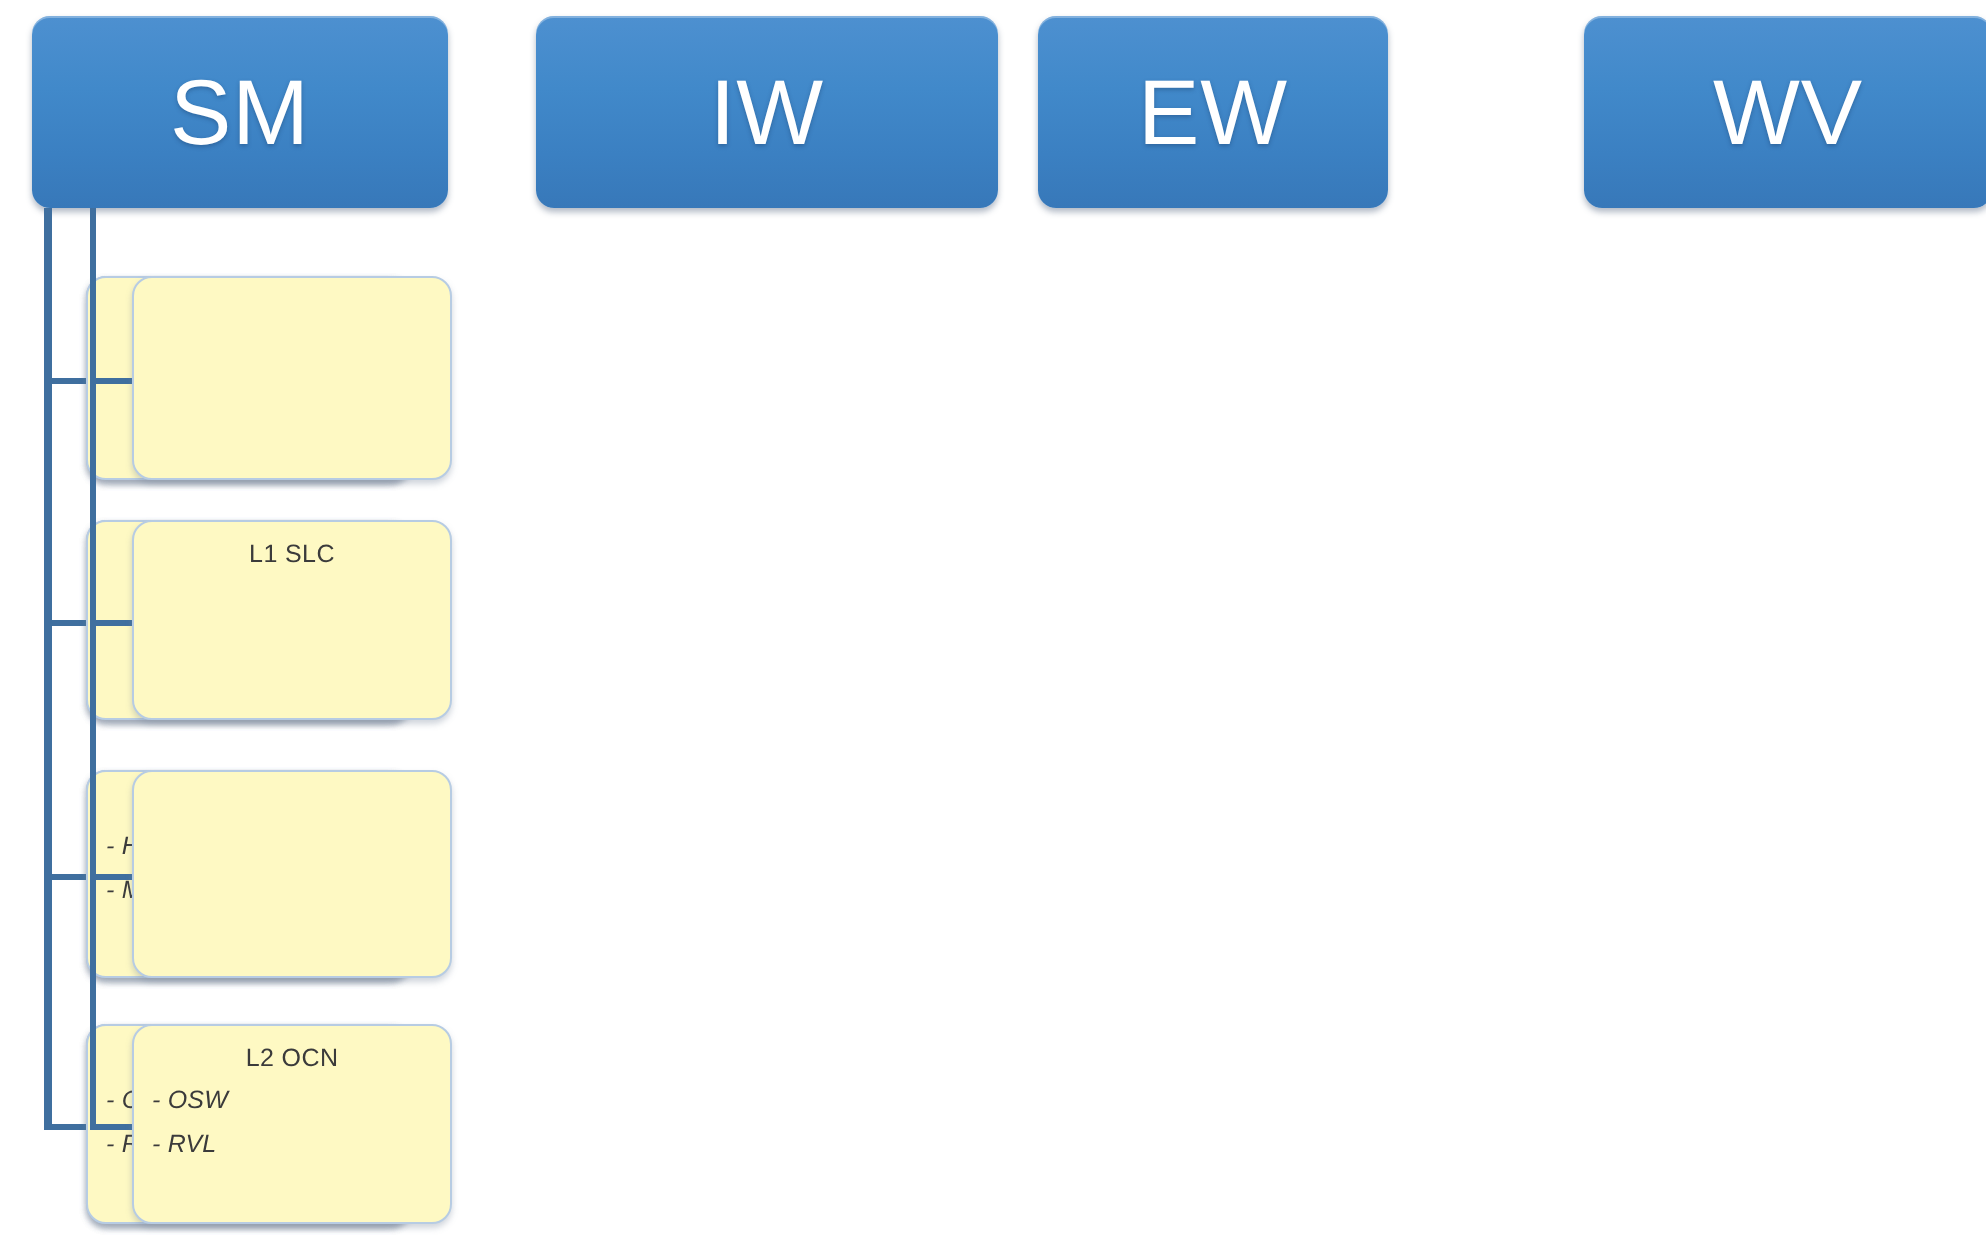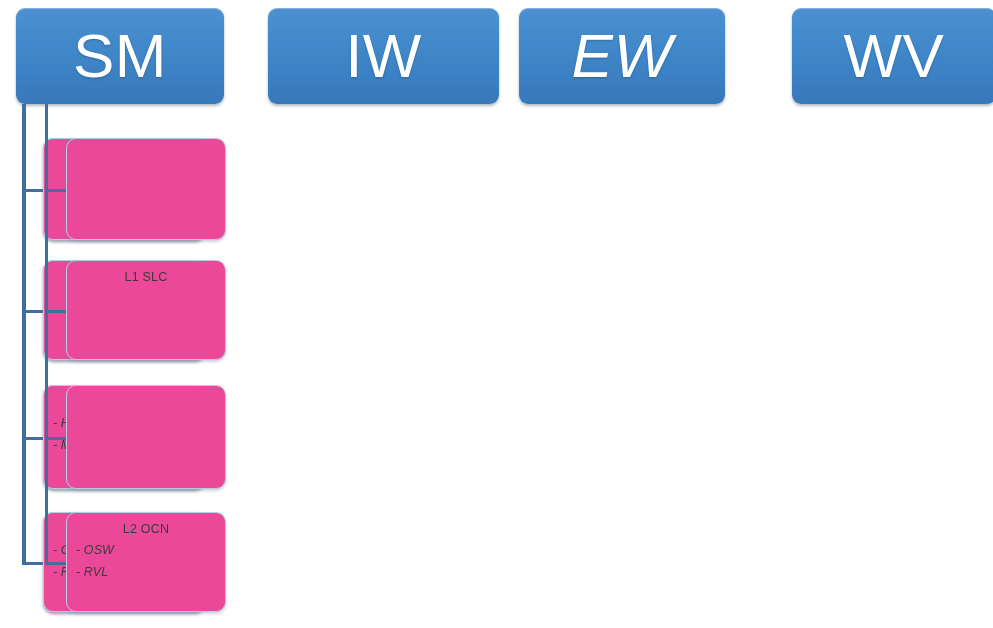--- a/index.html
+++ b/index.html
@@ -41,21 +41,21 @@
     background: linear-gradient(180deg, #4d90d0 0%, #4189ca 38%, #3b80c2 72%, #3778b9 100%);
     box-shadow: 0 2px 3px rgba(60,80,110,0.40),
                 inset 0 1px 0 rgba(255,255,255,0.30);
     display: flex;
     align-items: center;
     justify-content: center;
     box-sizing: border-box;
   }
   .header-label {
     color: #ffffff;
-    font-size: 62px;
+    font-size: 46px;
     line-height: 1;
     font-weight: 400;
     letter-spacing: 0.5px;
     text-shadow: 0 1px 2px rgba(20,50,90,0.35);
     user-select: none;
   }
 
   
   .trunk {
     position: absolute;
@@ -65,21 +65,21 @@
   .branch {
     position: absolute;
     height: 3px;
     background: #3f6f9f;
   }
 
   
   .node {
     position: absolute;
     box-sizing: border-box;
-    background: #ec4899;
+    background: #fef9c3;
     border: 1px solid #b7cce3;
     border-radius: 10px;
     box-shadow: 0 2px 3px rgba(120,135,155,0.35);
     padding: 9px 0 0 0;
     overflow: hidden;
   }
   .node-title {
     display: block;
     text-align: center;
     color: #3b3b3b;
@@ -165,21 +165,21 @@
       <div class="branch" style="left: -245px; top: 562px; width: 20px;"></div>
       <div class="node" style="left: -225px; top: 512px; width: 162px; height: 100px;">
         <span class="node-title">L2 OCN</span>
         <ul class="node-list">
           <li class="node-list-item">- OWI</li>
           <li class="node-list-item">- RVL</li>
         </ul>
       </div>
     </div>
     <div class="column" style="left: 519px; width: 206px;">
-      <div class="header-box" style="width: 206px; font-style: italic;">
+      <div class="header-box" style="width: 175px;">
         <span class="header-label">EW</span>
       </div>
       <div class="trunk" style="left: -496px; top: 104px; height: 458px;"></div>
       <div class="branch" style="left: -496px; top: 189px; width: 20px;"></div>
       <div class="node" style="left: -476px; top: 138px; width: 162px; height: 102px;">
         <span class="node-title">L0 RAW</span>
       </div>
       <div class="branch" style="left: -496px; top: 310px; width: 20px;"></div>
       <div class="node" style="left: -476px; top: 260px; width: 162px; height: 100px;">
         <span class="node-title">L1 SLC</span>

